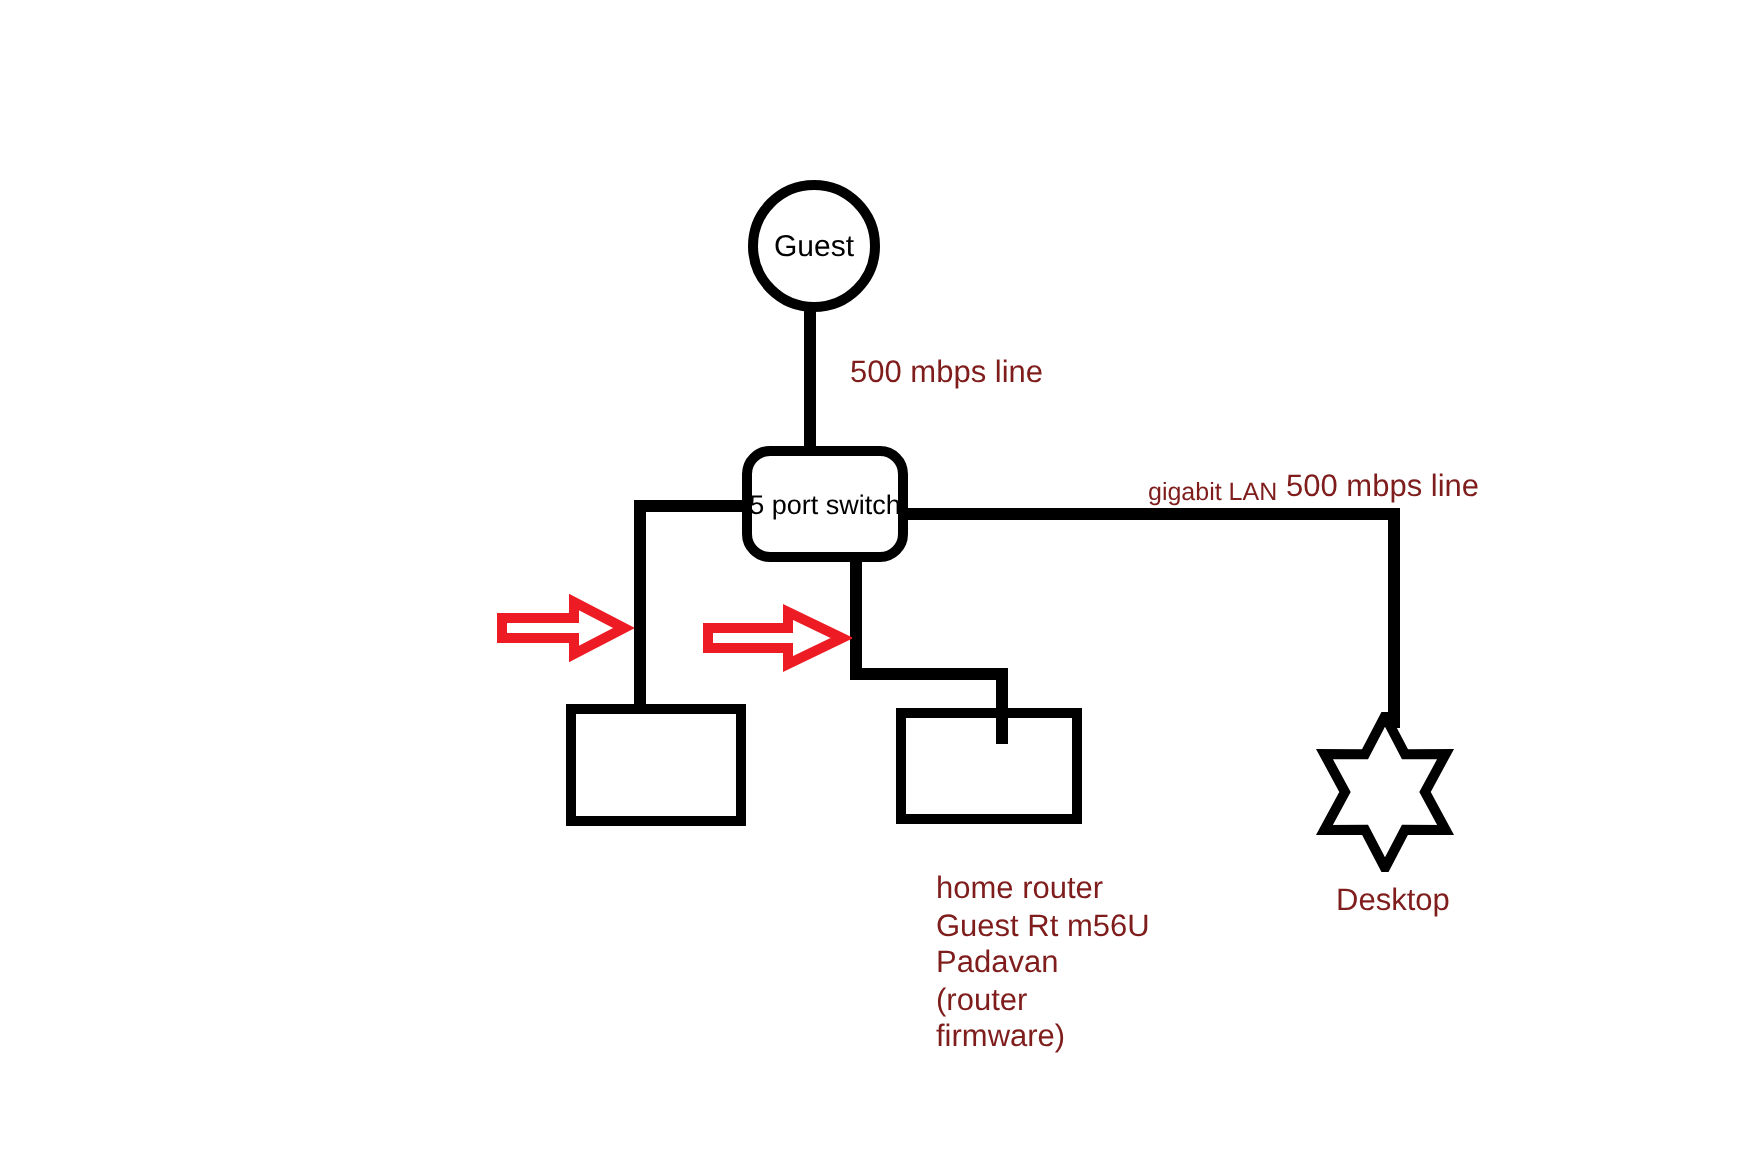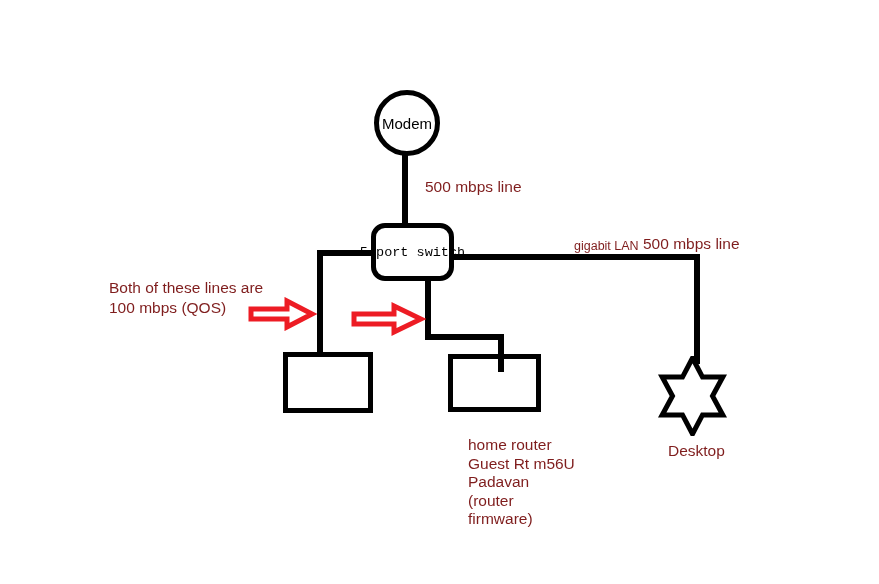--- a/index.html
+++ b/index.html
@@ -55,21 +55,20 @@
     width: 73px;
     height: 48px;
     border: 5px solid #000000;
     border-radius: 14px;
     background: #ffffff;
     display: flex;
     align-items: center;
     justify-content: center;
     font-size: 13.5px;
     white-space: nowrap;
-    font-family: Liberation Mono, monospace;
   }
   .node-rect {
     position: absolute;
     border: 5px solid #000000;
     background: transparent;
   }
   #guest-rect { left: 283px; top: 352px; width: 80px; height: 51px; }
   #home-rect  { left: 448px; top: 354px; width: 83px; height: 48px; }
   svg { position: absolute; display: block; }
 </style>
@@ -85,21 +84,21 @@
   <div class="line" style="left:425px; top:334px; width:79px; height:6px;"></div>
   <div class="line" style="left:452px; top:254px; width:248px; height:6px;"></div>
   <div class="line" style="left:694px; top:254px; width:6px; height:110px;"></div>
 
   <div id="guest-rect" class="node-rect"></div>
 
   <div id="home-rect" class="node-rect"></div>
   <div class="line" style="left:498px; top:334px; width:6px; height:38px;"></div>
 
   <div class="node-circle">
-    <span>Modem</span>
+    <span>Guest</span>
   </div>
 
   <div class="node-switch">
     <span>5 port switch</span>
   </div>
 
   <svg style="left:655px; top:356px;" width="75" height="80" viewBox="0 0 75 80">
     <polygon points="37.5,2 47.5,21.1 67.8,21 57.5,40 67.8,59 47.5,58.9 37.5,78 27.5,58.9 7.2,59 17.5,40 7.2,21 27.5,21.1" fill="#ffffff" stroke="#000000" stroke-width="5" stroke-linejoin="miter"></polygon>
   </svg>
 
@@ -108,24 +107,20 @@
   </svg>
   <svg style="left:350px; top:302px;" width="76" height="34" viewBox="0 0 76 34">
     <path d="M4 12 H44 V4 L71 17 L44 30 V22 H4 Z" fill="#ffffff" stroke="#ed1c24" stroke-width="5" stroke-linejoin="miter"></path>
   </svg>
 
   <div class="label" style="left:425px; top:177px;">500 mbps line</div>
 
   <div class="label small" style="left:574px; top:237px;">gigabit LAN</div>
   <div class="label" style="left:643px; top:234px;">500 mbps line</div>
 
-  <div class="label" style="left:109px; top:278px; line-height:20px;">
-    <span class="ln">Both of these lines are</span>
-    <span class="ln">100 mbps (QOS)</span>
-  </div>
 
 
   <div class="label" style="left:468px; top:436px; line-height:18.5px;">
     <span class="ln">home router</span>
     <span class="ln">Guest Rt m56U</span>
     <span class="ln">Padavan</span>
     <span class="ln">(router</span>
     <span class="ln">firmware)</span>
   </div>
 

